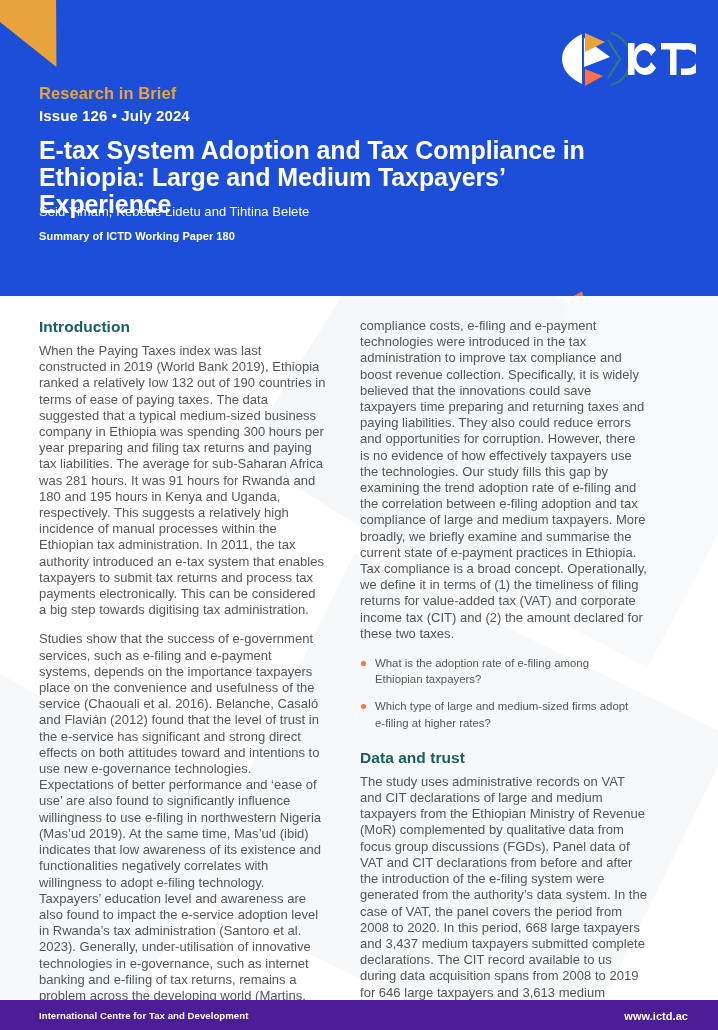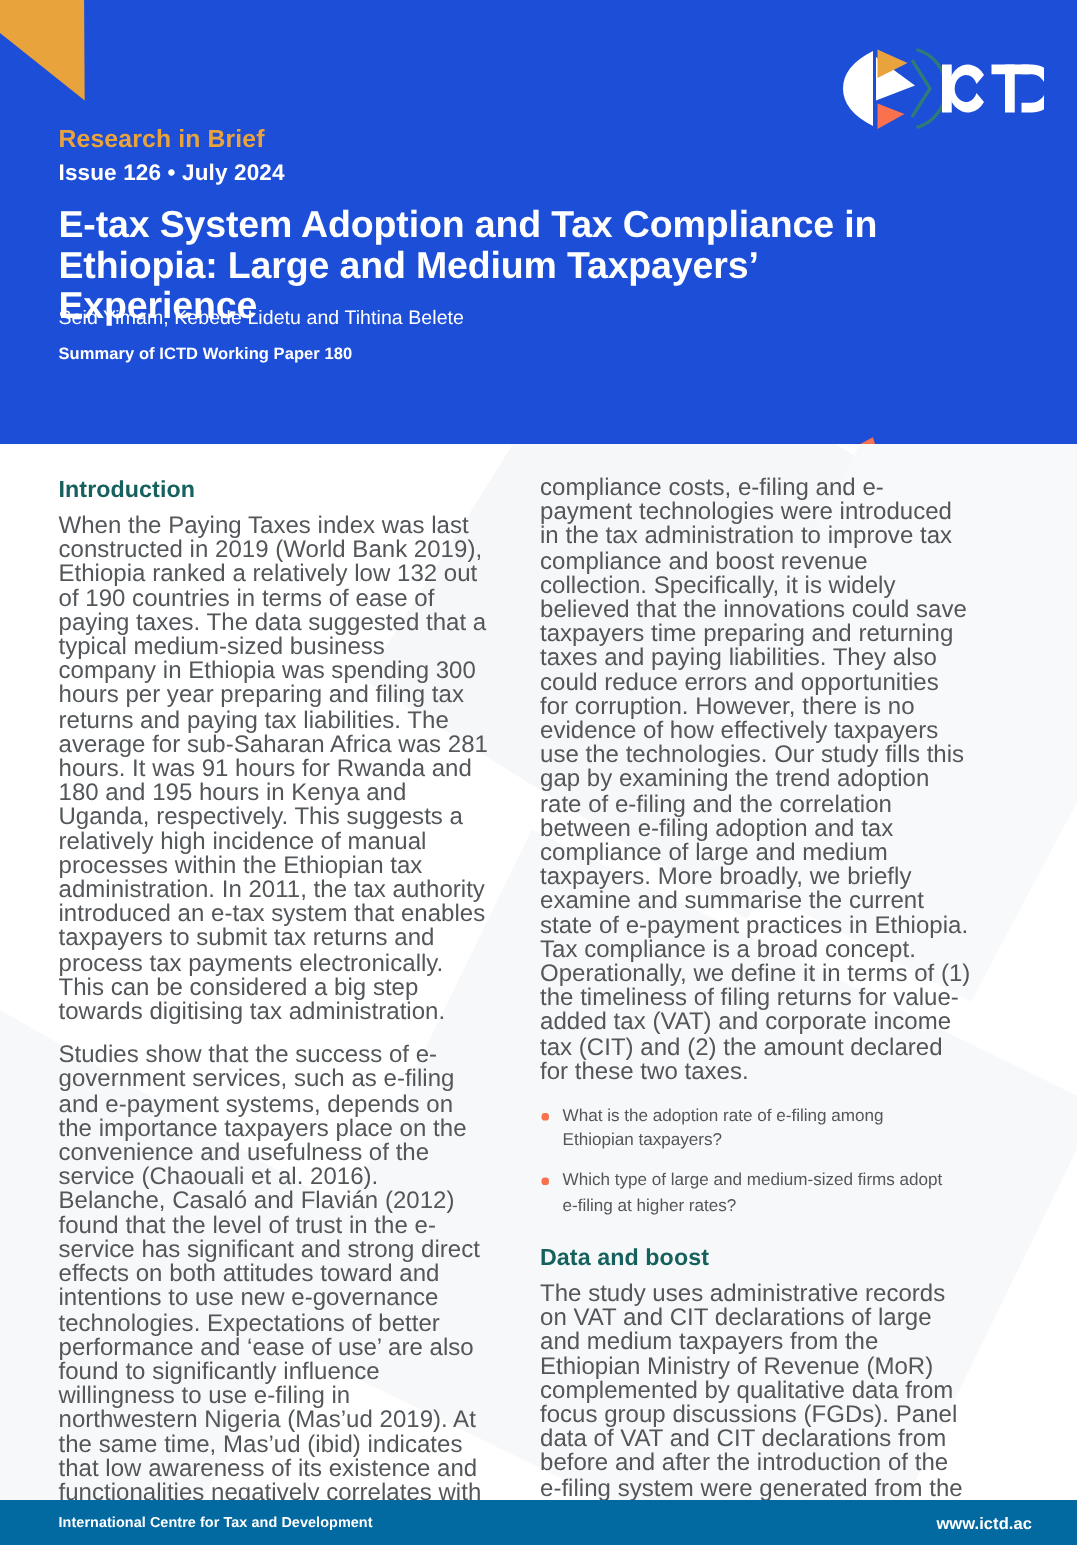--- a/index.html
+++ b/index.html
@@ -171,21 +171,21 @@
     margin: 0 0 7px 0;
     font-size: 15.5px;
     font-weight: bold;
     color: #16615E;
     letter-spacing: 0.05px;
   }
   h2.sec.spaced { margin-top: 18px; }
 
   p.para {
     margin: 0 0 13px 0;
-    font-size: 16px;
+    font-size: 13px;
     line-height: 16.2px;
     color: #53575A;
     letter-spacing: 0.02px;
   }
   p.para:last-child { margin-bottom: 0; }
 
   ul.questions {
     margin: 2px 12px 0 0;
     padding: 0;
     list-style: none;
@@ -209,21 +209,21 @@
     background: #F9714D;
   }
 
   
   .footer {
     position: absolute;
     left: 0;
     top: 1000px;
     width: 718px;
     height: 30px;
-    background: #0369a1;
+    background: #4c1d95;
   }
   .footer-left {
     position: absolute;
     left: 39px;
     top: 10px;
     font-size: 9.6px;
     font-weight: bold;
     color: #ffffff;
     letter-spacing: 0.05px;
   }
@@ -293,21 +293,21 @@
         <p class="para">Studies show that the success of e-government services, such as e-filing and e-payment systems, depends on the importance taxpayers place on the convenience and usefulness of the service (Chaouali et al. 2016). Belanche, Casaló and Flavián (2012) found that the level of trust in the e-service has significant and strong direct effects on both attitudes toward and intentions to use new e-governance technologies. Expectations of better performance and ‘ease of use’ are also found to significantly influence willingness to use e-filing in northwestern Nigeria (Mas’ud 2019). At the same time, Mas’ud (ibid) indicates that low awareness of its existence and functionalities negatively correlates with willingness to adopt e-filing technology. Taxpayers’ education level and awareness are also found to impact the e-service adoption level in Rwanda’s tax administration (Santoro et al. 2023). Generally, under-utilisation of innovative technologies in e-governance, such as internet banking and e-filing of tax returns, remains a problem across the developing world (Martins, Oliveira and Popovič 2014). We have little to no evidence about the e-tax adoption rate, its correlation with tax compliance and the challenges and opportunities for harnessing the power of technologies for better tax administration in Ethiopia since the introduction of the e-tax system in late 2011.</p>
 
       </div>
 
       <div class="col col-right">
         <p class="para">compliance costs, e-filing and e-payment technologies were introduced in the tax administration to improve tax compliance and boost revenue collection. Specifically, it is widely believed that the innovations could save taxpayers time preparing and returning taxes and paying liabilities. They also could reduce errors and opportunities for corruption. However, there is no evidence of how effectively taxpayers use the technologies. Our study fills this gap by examining the trend adoption rate of e-filing and the correlation between e-filing adoption and tax compliance of large and medium taxpayers. More broadly, we briefly examine and summarise the current state of e-payment practices in Ethiopia. Tax compliance is a broad concept. Operationally, we define it in terms of (1) the timeliness of filing returns for value-added tax (VAT) and corporate income tax (CIT) and (2) the amount declared for these two taxes.</p>
         <ul class="questions">
           <li>What is the adoption rate of e-filing among Ethiopian taxpayers?</li>
           <li>Which type of large and medium-sized firms adopt e-filing at higher rates?</li>
         </ul>
-        <h2 class="sec spaced">Data and boost</h2>
+        <h2 class="sec spaced">Data and trust</h2>
         <p class="para">The study uses administrative records on VAT and CIT declarations of large and medium taxpayers from the Ethiopian Ministry of Revenue (MoR) complemented by qualitative data from focus group discussions (FGDs). Panel data of VAT and CIT declarations from before and after the introduction of the e-filing system were generated from the authority’s data system. In the case of VAT, the panel covers the period from 2008 to 2020. In this period, 668 large taxpayers and 3,437 medium taxpayers submitted complete declarations. The CIT record available to us during data acquisition spans from 2008 to 2019 for 646 large taxpayers and 3,613 medium taxpayers. Detailed taxpayer information in the tax administration registry helped us to characterise the taxpayers and generate almost all of our quantitative results.</p>
       </div>
 
     </div>
   </div>
 
   <div class="footer">
     <div class="footer-left">International Centre for Tax and Development</div>
     <div class="footer-right">www.ictd.ac</div>
   </div>

